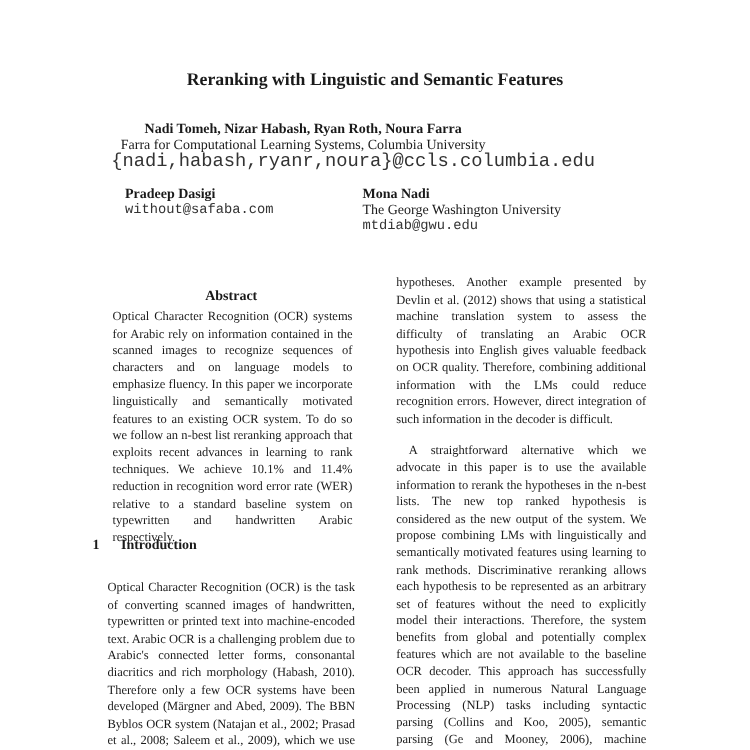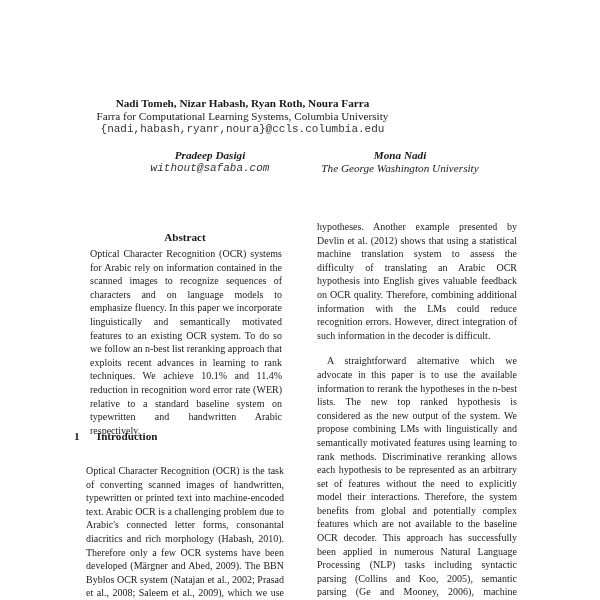--- a/index.html
+++ b/index.html
@@ -4,56 +4,58 @@
 <style>
   html, body { margin:0; padding:0; background:#ffffff; }
   body { width:600px; height:600px; overflow:hidden; position:relative;
          font-family:"Liberation Serif", "DejaVu Serif", serif; color:#1a1a1a; }
   .page { position:absolute; left:0; top:0; width:600px; height:600px; }
   .title { position:absolute; left:0; width:600px; top:56px; text-align:center;
            font-weight:bold; font-size:14.2px; line-height:17px; }
   .center-block { position:absolute; left:0; width:485px; text-align:center; }
   .authors { top:97px; font-weight:bold; font-size:11.2px; line-height:13px; }
   .affil { top:110px; font-size:11.2px; line-height:13px; }
-  .email { font-family:"Liberation Mono", "DejaVu Sans Mono", monospace; font-size:11px; line-height:13px; color:#333; }
+  .email { font-family:"Liberation Mono", "DejaVu Sans Mono", monospace; font-size:15px; line-height:13px; color:#333;padding-left:40px; }
   .email1 { top:123px; }
-  .author2 { position:absolute; text-align:center; width:220px;font-style:italic; }
+  .author2 { position:absolute; text-align:left; width:220px; }
   .author2 .name { font-weight:bold; font-size:11.2px; line-height:13px; }
   .author2 .org { font-size:11.2px; line-height:13px; }
   .author2 .mail { font-family:"Liberation Mono", "DejaVu Sans Mono", monospace; font-size:11px; line-height:13px; color:#333; }
   .col { position:absolute; font-size:10px; line-height:13.6px; text-align:justify; }
   .col p { margin:12px; }
   .left { left:74px; width:222px; }
   .right { left:305px; width:224px; }
   .abstract-head { position:absolute; left:74px; width:222px; top:211px; text-align:center;
                    font-weight:bold; font-size:11.2px;margin-top:20px; }
   .abstract { position:absolute; left:90px; width:192px; top:237px; font-size:10px;
               line-height:13.6px; text-align:justify; }
   .section { position:absolute; left:74px; top:430px; font-weight:bold; font-size:11.2px; }
   .section .num { display:inline-block; width:20px; }
   .indent { text-indent:10px; }
 </style>
 </head>
 <body>
 
 <div class="page">
   <div class="title">
+    <div>Reranking with Linguistic and Semantic Features</div>
   </div>
 
   <div class="center-block authors">Nadi Tomeh, Nizar Habash, Ryan Roth, Noura Farra</div>
   <div class="center-block affil">Farra for Computational Learning Systems, Columbia University</div>
   <div class="center-block email email1">{nadi,habash,ryanr,noura}@ccls.columbia.edu</div>
 
   <div class="author2" style="left:100px; top:149px;">
     <div class="name">Pradeep Dasigi</div>
     <div class="mail">without@safaba.com</div>
   </div>
   <div class="author2" style="left:290px; top:149px;">
     <div class="name">Mona Nadi</div>
     <div class="org">The George Washington University</div>
+    <div class="mail">mtdiab@gwu.edu</div>
   </div>
 
   <div class="abstract-head">Abstract</div>
   <div class="abstract">
     <p>Optical Character Recognition (OCR) systems for Arabic rely on information contained in the scanned images to recognize sequences of characters and on language models to emphasize fluency. In this paper we incorporate linguistically and semantically motivated features to an existing OCR system. To do so we follow an n-best list reranking approach that exploits recent advances in learning to rank techniques. We achieve 10.1% and 11.4% reduction in recognition word error rate (WER) relative to a standard baseline system on typewritten and handwritten Arabic respectively.</p>
   </div>
 
   <div class="section">
     <span class="num">1</span>
     <span>Introduction</span>

